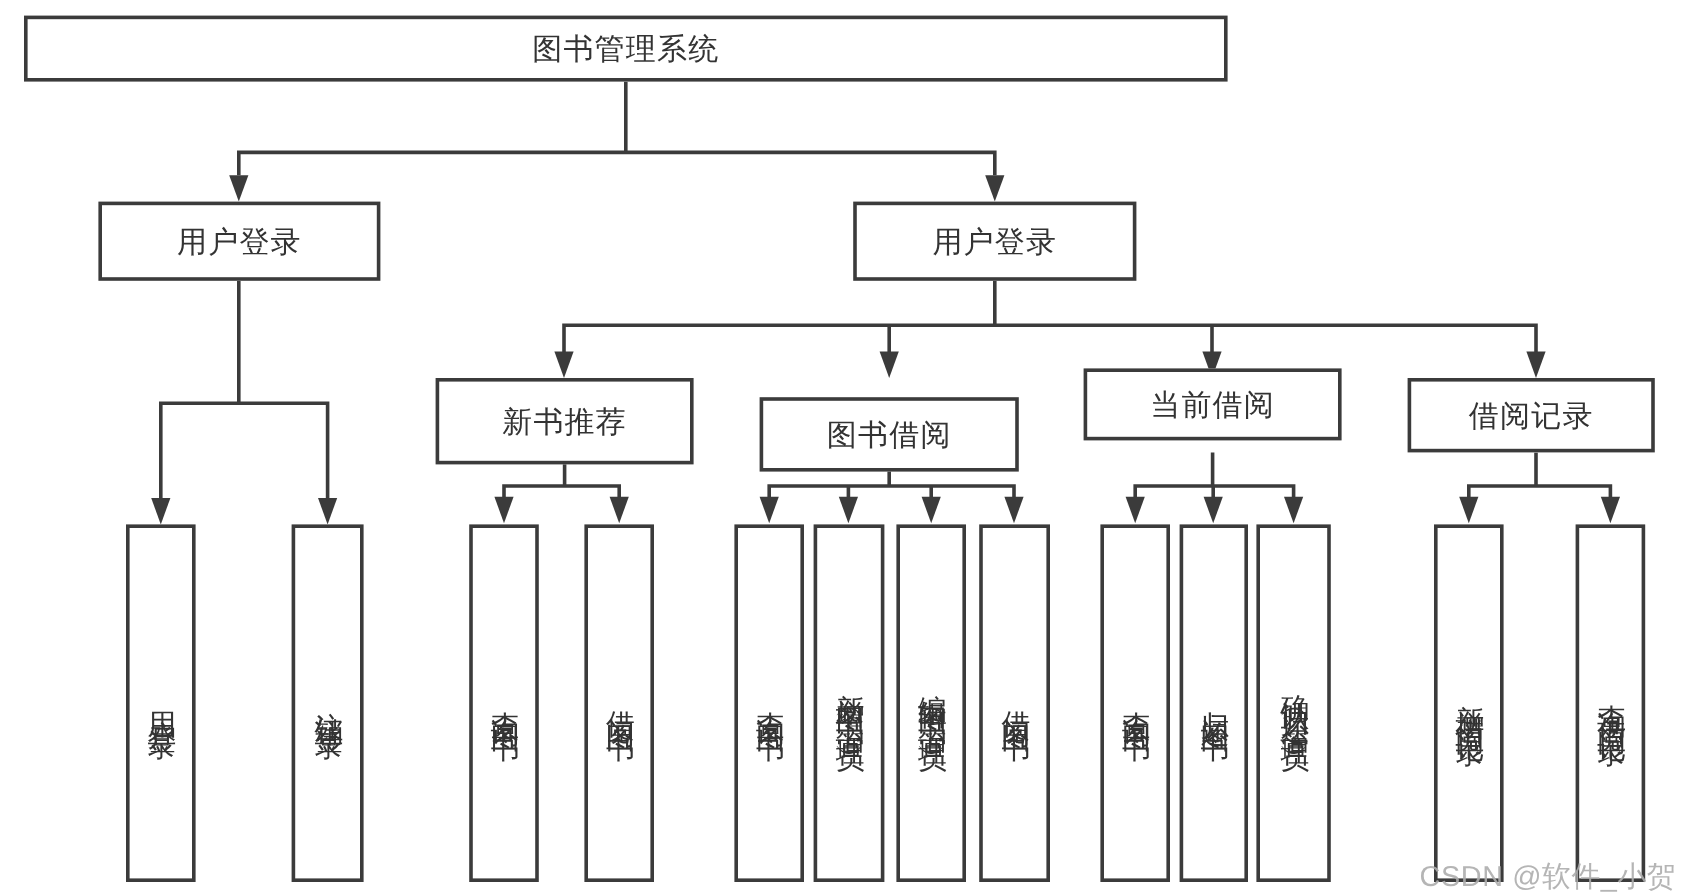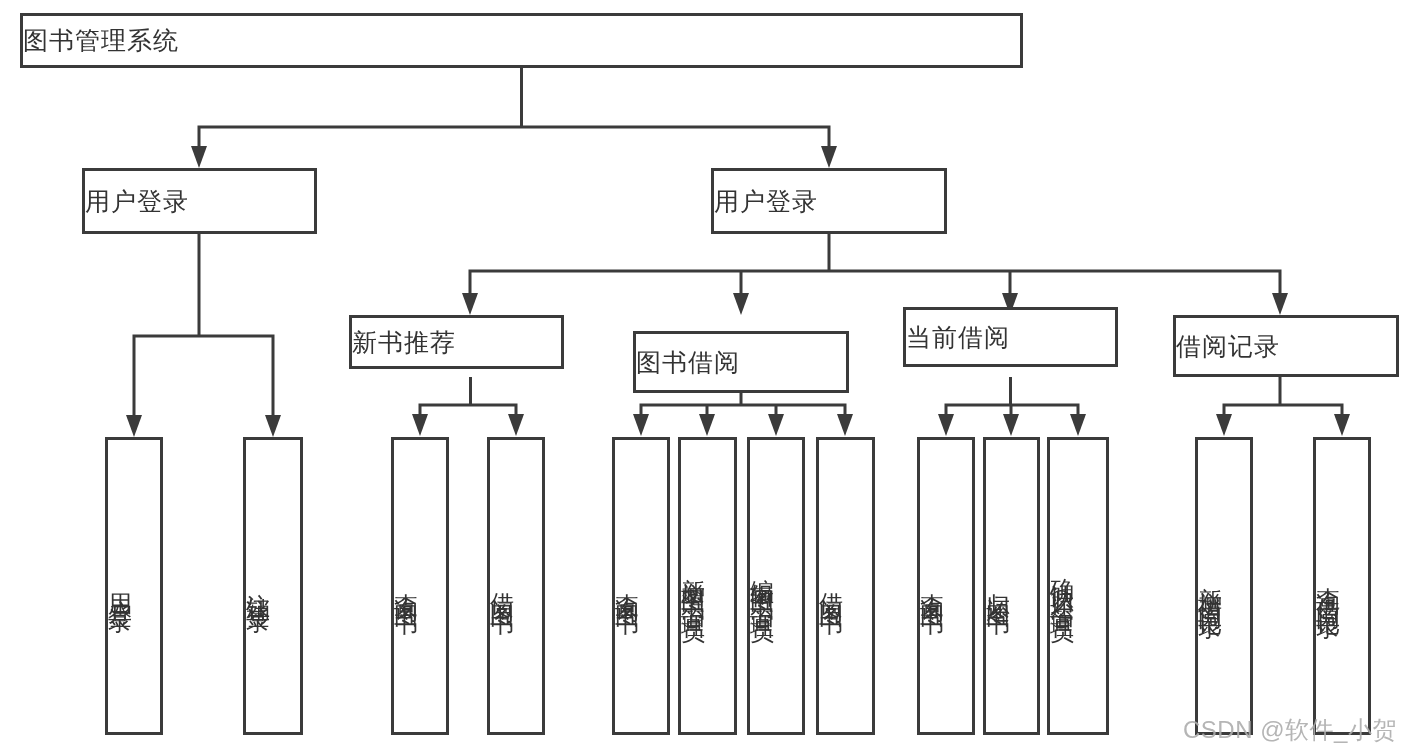--- a/index.html
+++ b/index.html
@@ -5,21 +5,21 @@
   html,body{margin:0;padding:0;background:#fff;}
   .stage{
     position:relative;width:1405px;height:747px;background:var(--bg,#ffffff);
     font-family:"Liberation Sans",sans-serif;overflow:hidden;
   }
   .wires{position:absolute;left:0;top:0;width:1405px;height:747px;}
   .wires path{stroke:var(--line,#3b3b3b);stroke-width:3;fill:none;}
   .wires polygon{fill:var(--line,#3b3b3b);stroke:none;}
   .node{
     position:absolute;box-sizing:border-box;border:3px solid var(--line,#3b3b3b);
-    background:#fff;display:flex;align-items:center;justify-content:flex-start;
+    background:#fff;display:flex;align-items:center;justify-content:center;
     color:var(--text,#333333);font-size:25px;letter-spacing:1px;white-space:nowrap;
   }
   .vert{font-size:24px;letter-spacing:0;}
   .vert .lbl{
     writing-mode:vertical-rl;text-orientation:mixed;
     letter-spacing:6px;line-height:1;white-space:nowrap;
   }
   .watermark{
     position:absolute;left:1183px;top:714px;z-index:5;
     font-size:24px;letter-spacing:.5px;color:var(--wm,#adadad);opacity:.9;
@@ -77,30 +77,30 @@
     <span class="lbl">图书管理系统</span>
   </div>
 
   <div class="node" style="left:82px;top:168px;width:235px;height:66px">
     <span class="lbl">用户登录</span>
   </div>
   <div class="node" style="left:711px;top:168px;width:236px;height:66px">
     <span class="lbl">用户登录</span>
   </div>
 
-  <div class="node" style="left:349px;top:315px;width:215px;height:54px">
+  <div class="node" style="left:363px;top:315px;width:215px;height:72px">
     <span class="lbl">新书推荐</span>
   </div>
   <div class="node" style="left:633px;top:331px;width:216px;height:62px">
     <span class="lbl">图书借阅</span>
   </div>
   <div class="node" style="left:903px;top:307px;width:215px;height:60px">
     <span class="lbl">当前借阅</span>
   </div>
-  <div class="node" style="left:1173px;top:315px;width:226px;height:62px">
+  <div class="node" style="left:1173px;top:315px;width:206px;height:62px">
     <span class="lbl">借阅记录</span>
   </div>
 
   <div class="node vert" style="left:105px;top:437px;width:58px;height:298px">
     <span class="lbl">用户登录</span>
   </div>
   <div class="node vert" style="left:243px;top:437px;width:60px;height:298px">
     <span class="lbl">注销登录</span>
   </div>
 

